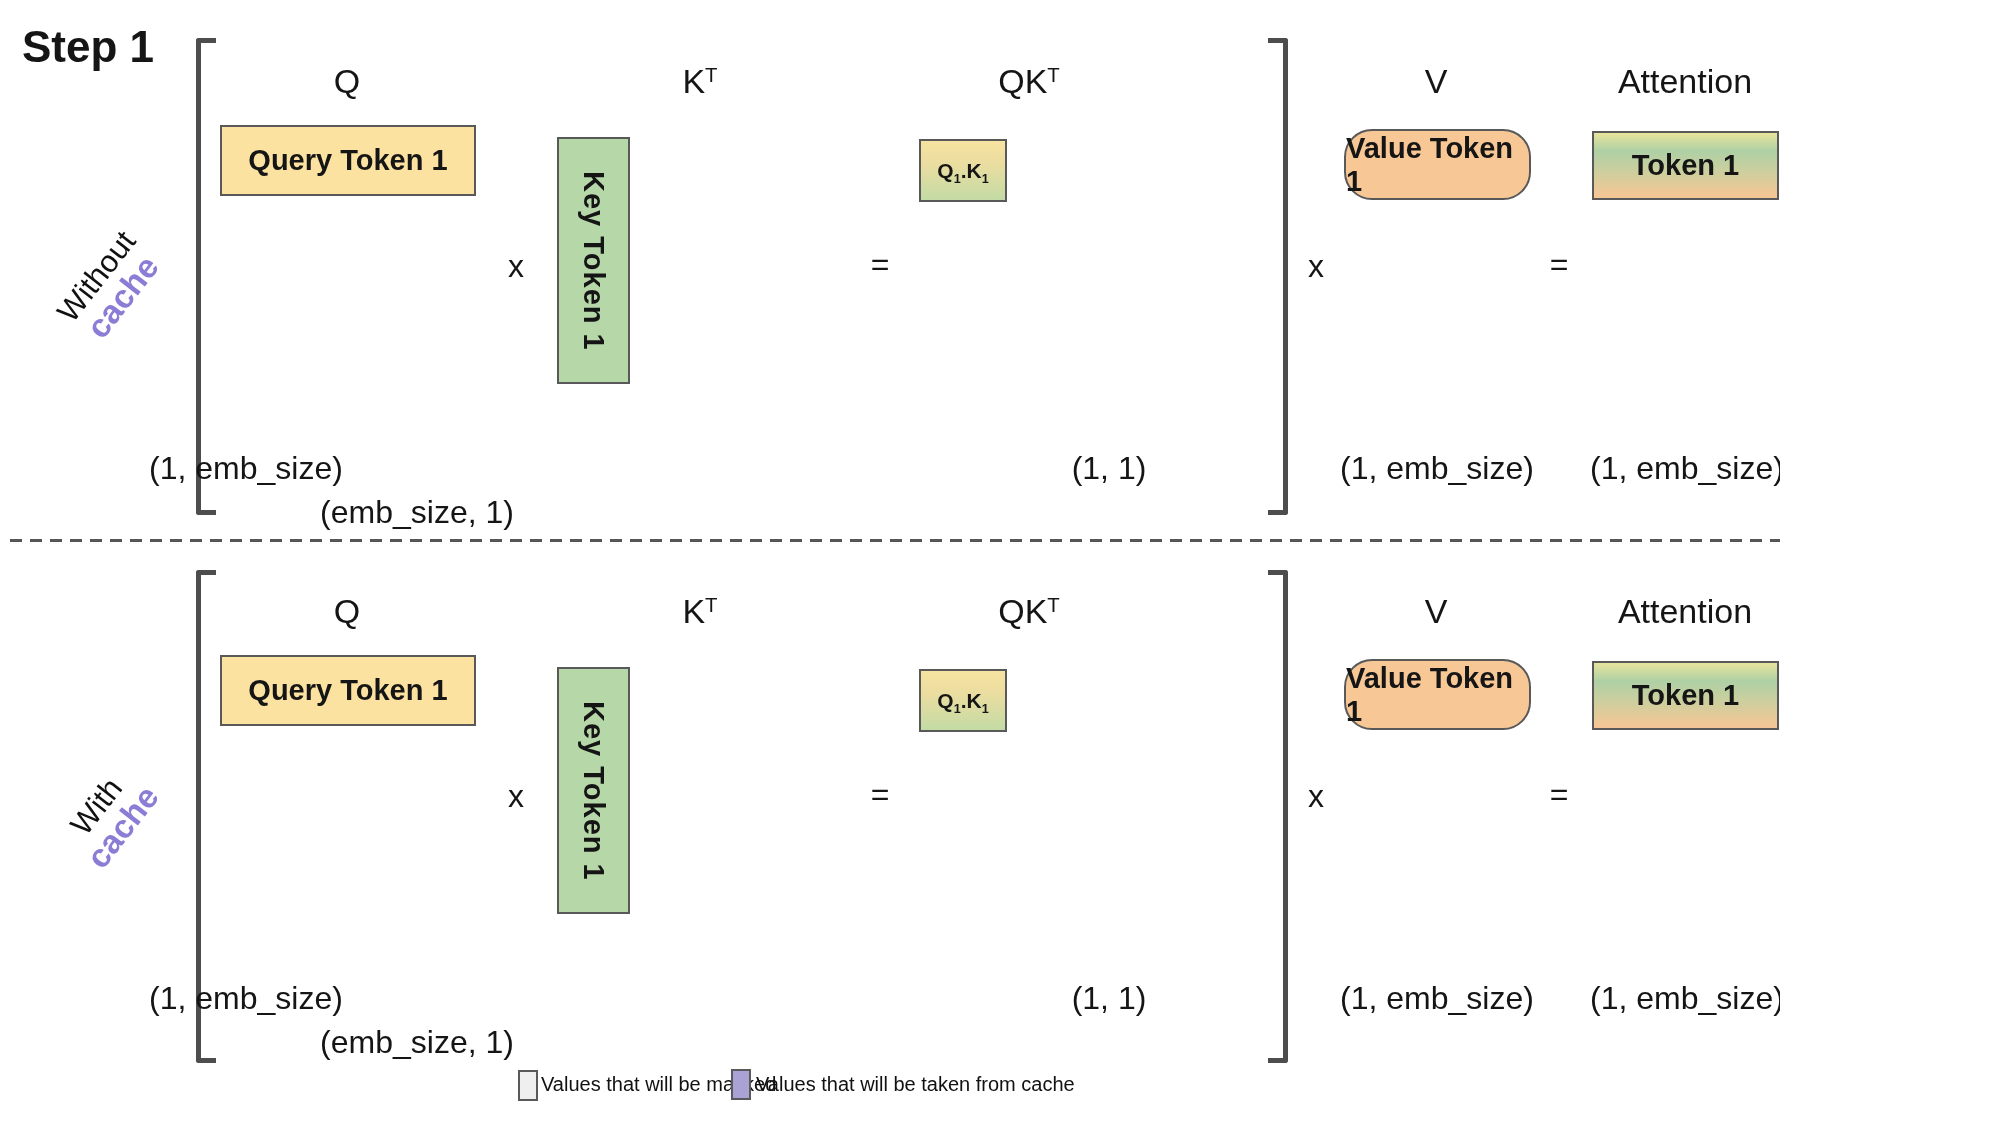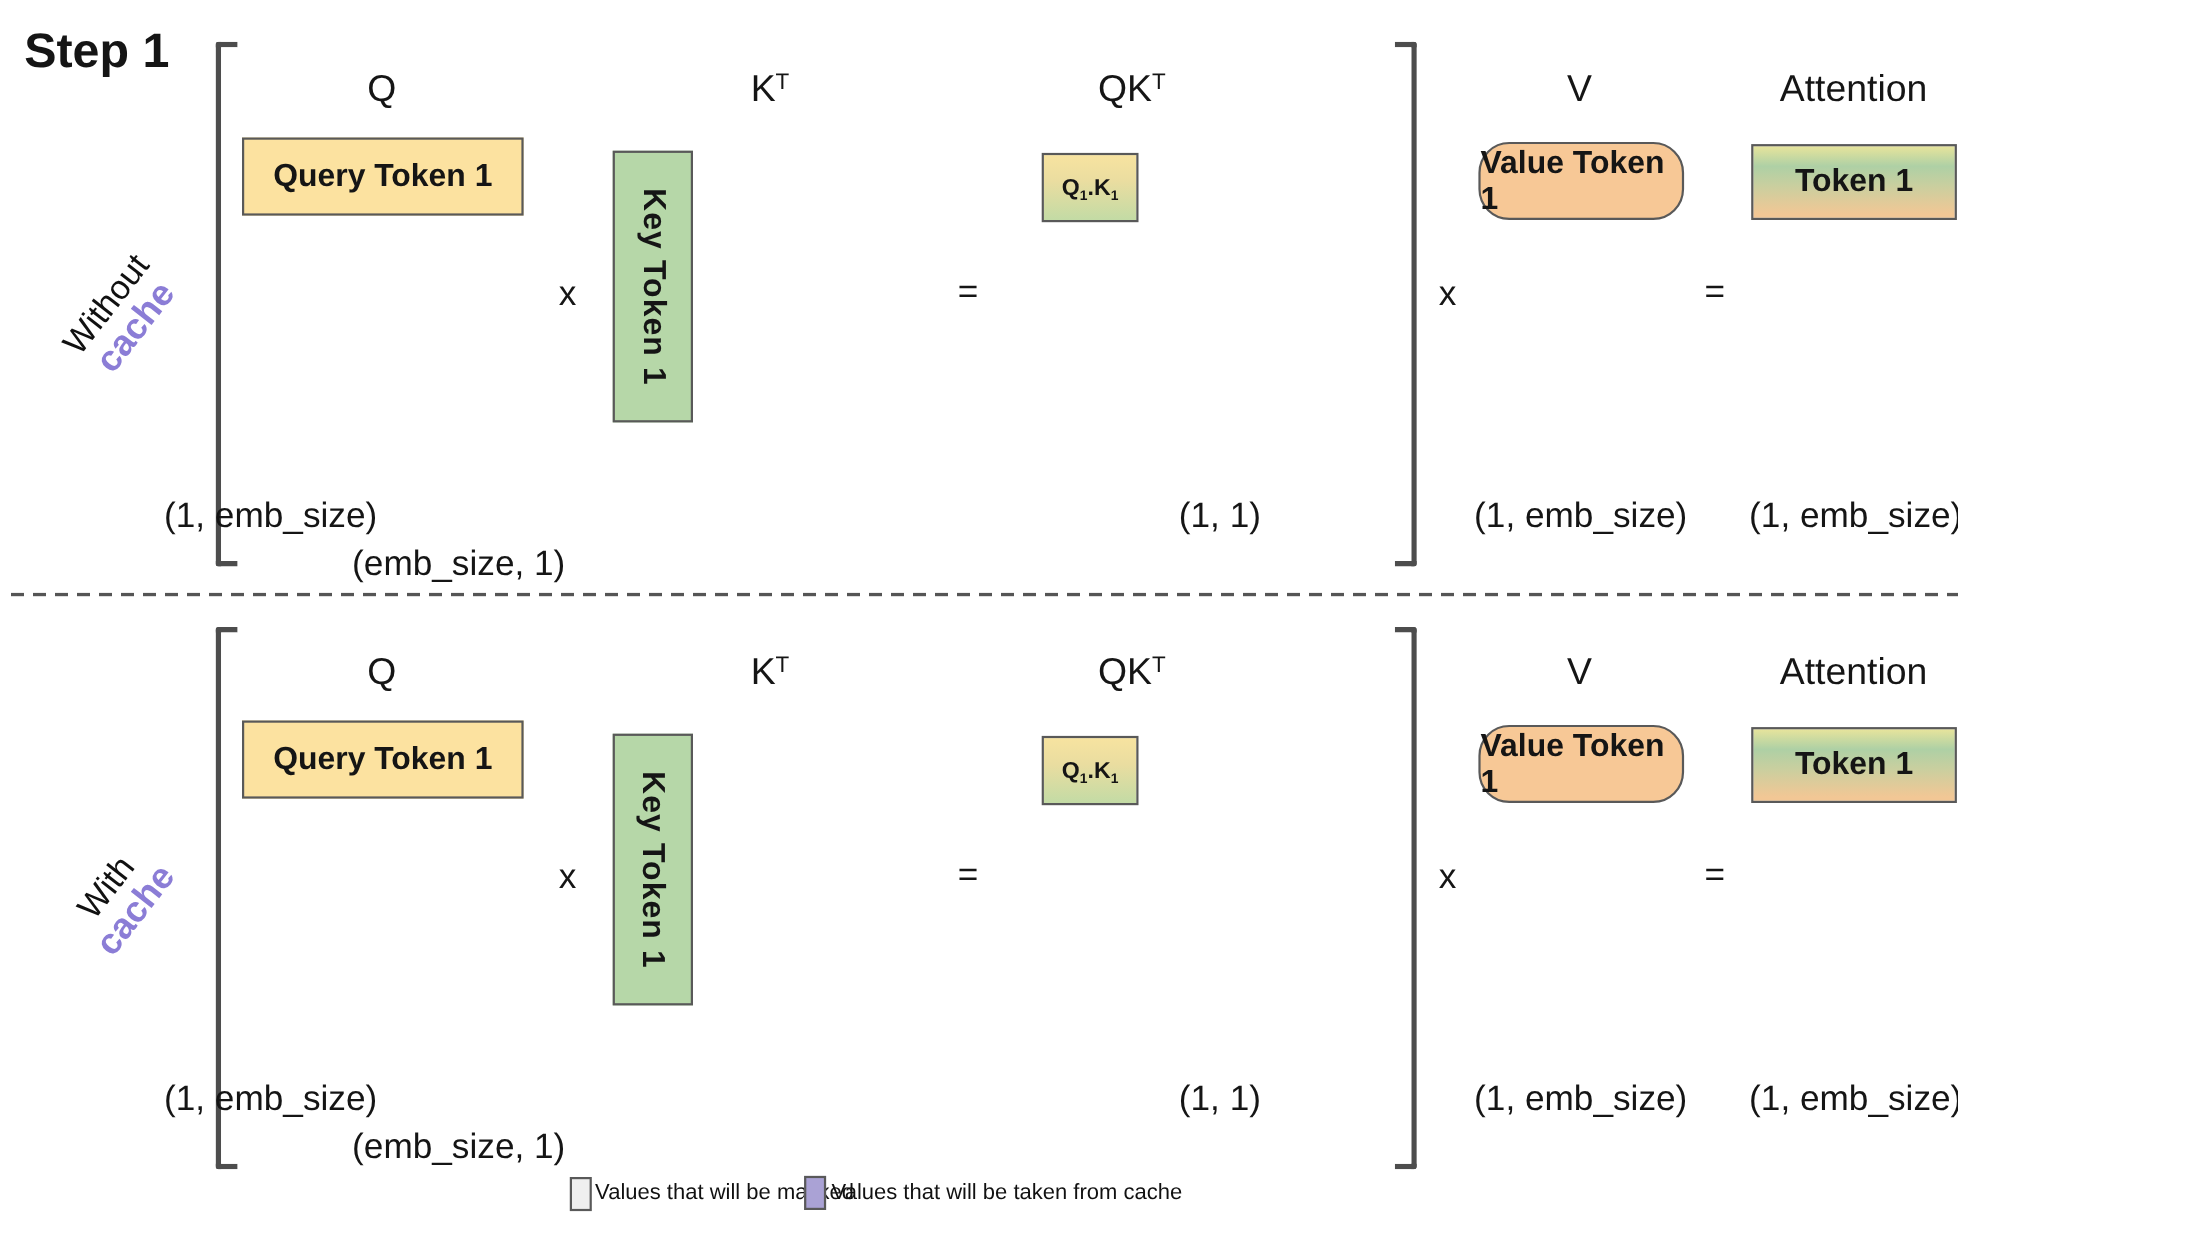--- a/index.html
+++ b/index.html
@@ -42,21 +42,21 @@
   .hdr-att{left:1685px;}
   .sup{font-size:0.60em;position:relative;top:-0.55em;}
 
   
   .box{border:2.5px solid #595959;display:flex;align-items:center;justify-content:center;
     box-sizing:border-box;font-size:29px;font-weight:bold;}
   .box-query{left:220px;top:125px;width:256px;height:71px;background:#fce2a0;}
   .box-key{left:557px;top:137px;width:73px;height:247px;background:#b6d7a8;}
   .key-vtext{writing-mode:vertical-rl;font-size:29px;letter-spacing:1px;}
   .box-qk{left:919px;top:139px;width:88px;height:63px;font-size:21px;
-    background:linear-gradient(180deg,#f7e3a0 0%,#eaddA0 40%,#c3dba5 100%);margin-left:28px;}
+    background:linear-gradient(180deg,#f7e3a0 0%,#eaddA0 40%,#c3dba5 100%);}
   .sub{font-size:0.60em;position:relative;top:0.45em;}
   .box-value{left:1344px;top:129px;width:187px;height:71px;background:#f7c896;border-radius:28px;}
   .box-att{left:1592px;top:131px;width:187px;height:69px;
     background:linear-gradient(180deg,#e7e49c 0%,#aed0a5 28%,#c9cf9f 55%,#f2c795 95%);}
 
   
   .op{font-size:32px;}
   .op-x1{left:516px;top:248px;}
   .op-eq1{left:880px;top:246px;}
   .op-x2{left:1316px;top:248px;}

